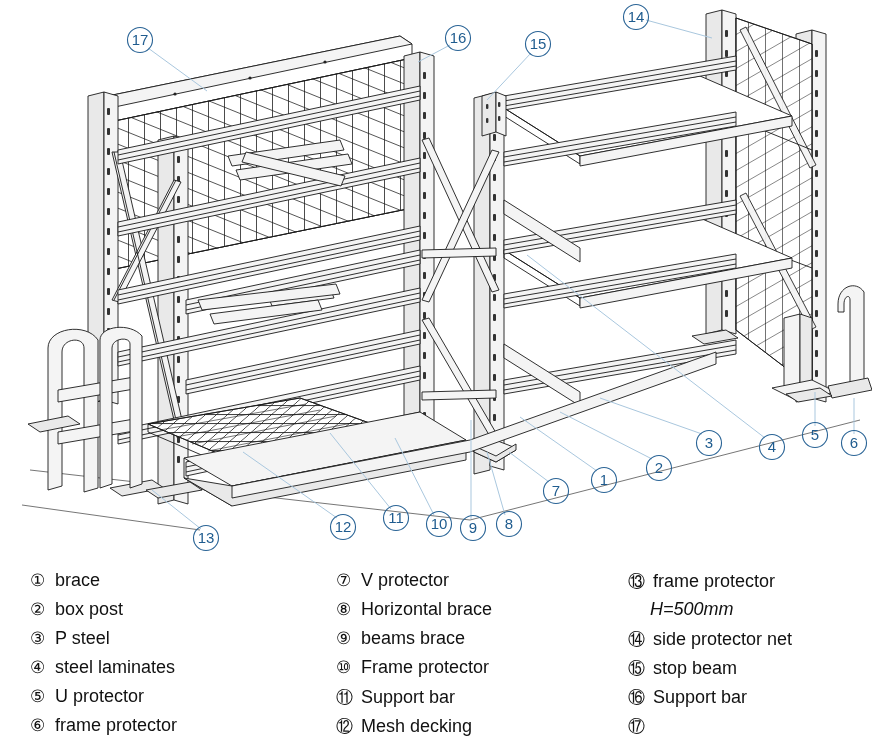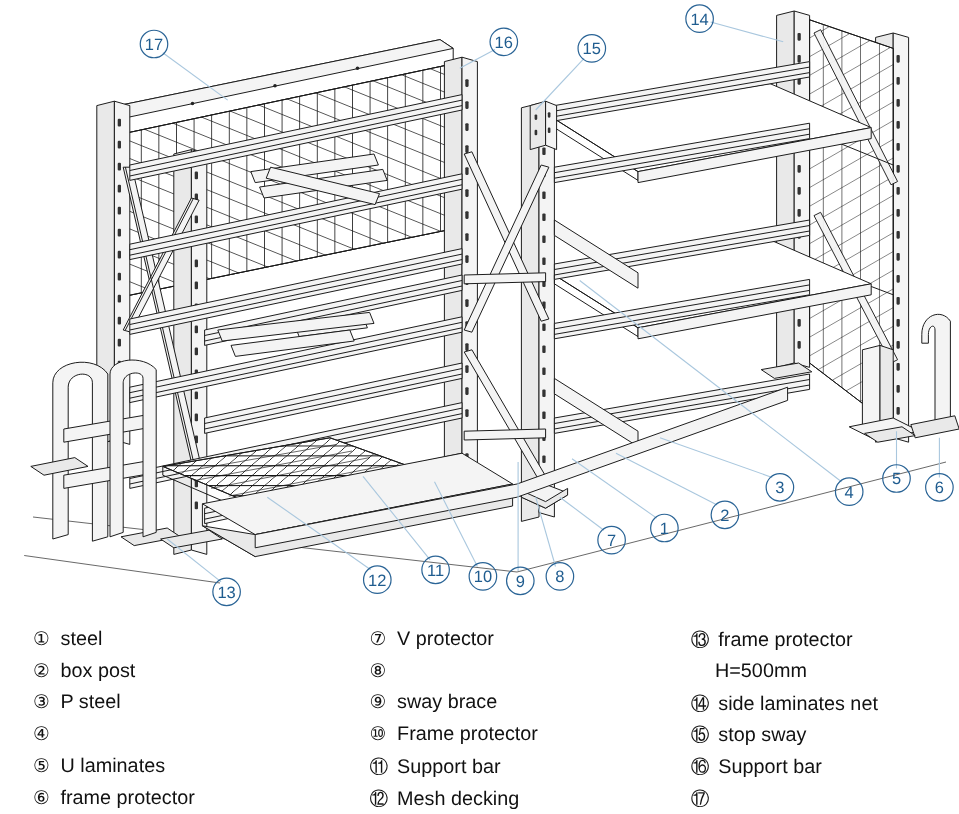--- a/index.html
+++ b/index.html
@@ -4,21 +4,21 @@
 <style>
   html,body{margin:0;padding:0;background:#ffffff;}
   body{width:872px;height:740px;font-family:"Liberation Sans",sans-serif;overflow:hidden;}
   #root{position:relative;width:872px;height:740px;background:#fff;}
   #diagram{position:absolute;left:0;top:0;width:872px;height:570px;}
   #legend{position:absolute;left:0;top:570px;width:872px;height:170px;}
   .legend-col{position:absolute;top:0;}
   .legend-row{display:flex;align-items:baseline;height:29px;font-size:18px;color:#111;white-space:nowrap;}
   .legend-num{display:inline-block;min-width:22px;font-size:17px;}
   .legend-label{padding-left:3px;}
-  .legend-sub{padding-left:0;}
+  .legend-sub{padding-left:0;font-style:italic;}
   svg{display:block;}
   .cl{fill:none;stroke:#2a6496;stroke-width:1.1;}
   .cnum{fill:#1f5c8f;font-family:"Liberation Sans",sans-serif;font-size:15px;text-anchor:middle;}
   .lead{stroke:#a9c7de;stroke-width:1;fill:none;}
   .ln{stroke:#1a1a1a;stroke-width:0.9;fill:none;stroke-linejoin:round;}
   .lnt{stroke:#1a1a1a;stroke-width:0.6;fill:none;}
   .pan{fill:#ffffff;stroke:#1a1a1a;stroke-width:0.9;}
   .pan2{fill:#f4f4f4;stroke:#1a1a1a;stroke-width:0.9;}
   .pan3{fill:#e9e9e9;stroke:#1a1a1a;stroke-width:0.9;}
   .mesh{stroke:#111;stroke-width:1.5;fill:none;}
@@ -457,53 +457,55 @@
           </g>
         </g>
 
     </svg>
   </div>
 
   <div id="legend">
       <div class="legend-col" style="left: 30px;">
         <div class="legend-row">
           <span class="legend-num">①</span>
-          <span class="legend-label">steel</span>
+          <span class="legend-label">brace</span>
         </div>
         <div class="legend-row">
           <span class="legend-num">②</span>
           <span class="legend-label">box post</span>
         </div>
         <div class="legend-row">
           <span class="legend-num">③</span>
           <span class="legend-label">P steel</span>
         </div>
         <div class="legend-row">
           <span class="legend-num">④</span>
+          <span class="legend-label">steel laminates</span>
         </div>
         <div class="legend-row">
           <span class="legend-num">⑤</span>
-          <span class="legend-label">U laminates</span>
+          <span class="legend-label">U protector</span>
         </div>
         <div class="legend-row">
           <span class="legend-num">⑥</span>
           <span class="legend-label">frame protector</span>
         </div>
       </div>
       <div class="legend-col" style="left: 336px;">
         <div class="legend-row">
           <span class="legend-num">⑦</span>
           <span class="legend-label">V protector</span>
         </div>
         <div class="legend-row">
           <span class="legend-num">⑧</span>
+          <span class="legend-label"> Horizontal brace</span>
         </div>
         <div class="legend-row">
           <span class="legend-num">⑨</span>
-          <span class="legend-label">sway brace</span>
+          <span class="legend-label">beams brace</span>
         </div>
         <div class="legend-row">
           <span class="legend-num">⑩</span>
           <span class="legend-label">Frame protector</span>
         </div>
         <div class="legend-row">
           <span class="legend-num">⑪</span>
           <span class="legend-label">Support bar</span>
         </div>
         <div class="legend-row">
@@ -515,25 +517,25 @@
         <div class="legend-row">
           <span class="legend-num">⑬</span>
           <span class="legend-label">frame protector</span>
         </div>
         <div class="legend-row">
           <span class="legend-num"></span>
           <span class="legend-sub">H=500mm</span>
         </div>
         <div class="legend-row">
           <span class="legend-num">⑭</span>
-          <span class="legend-label">side laminates net</span>
+          <span class="legend-label">side protector net</span>
         </div>
         <div class="legend-row">
           <span class="legend-num">⑮</span>
-          <span class="legend-label">stop sway</span>
+          <span class="legend-label">stop beam</span>
         </div>
         <div class="legend-row">
           <span class="legend-num">⑯</span>
           <span class="legend-label">Support bar</span>
         </div>
         <div class="legend-row">
           <span class="legend-num">⑰</span>
         </div>
       </div>
     </div>

